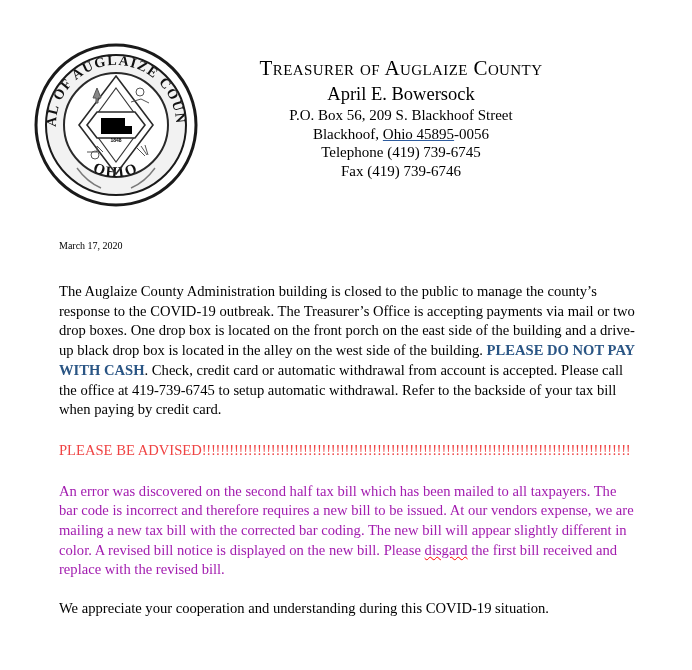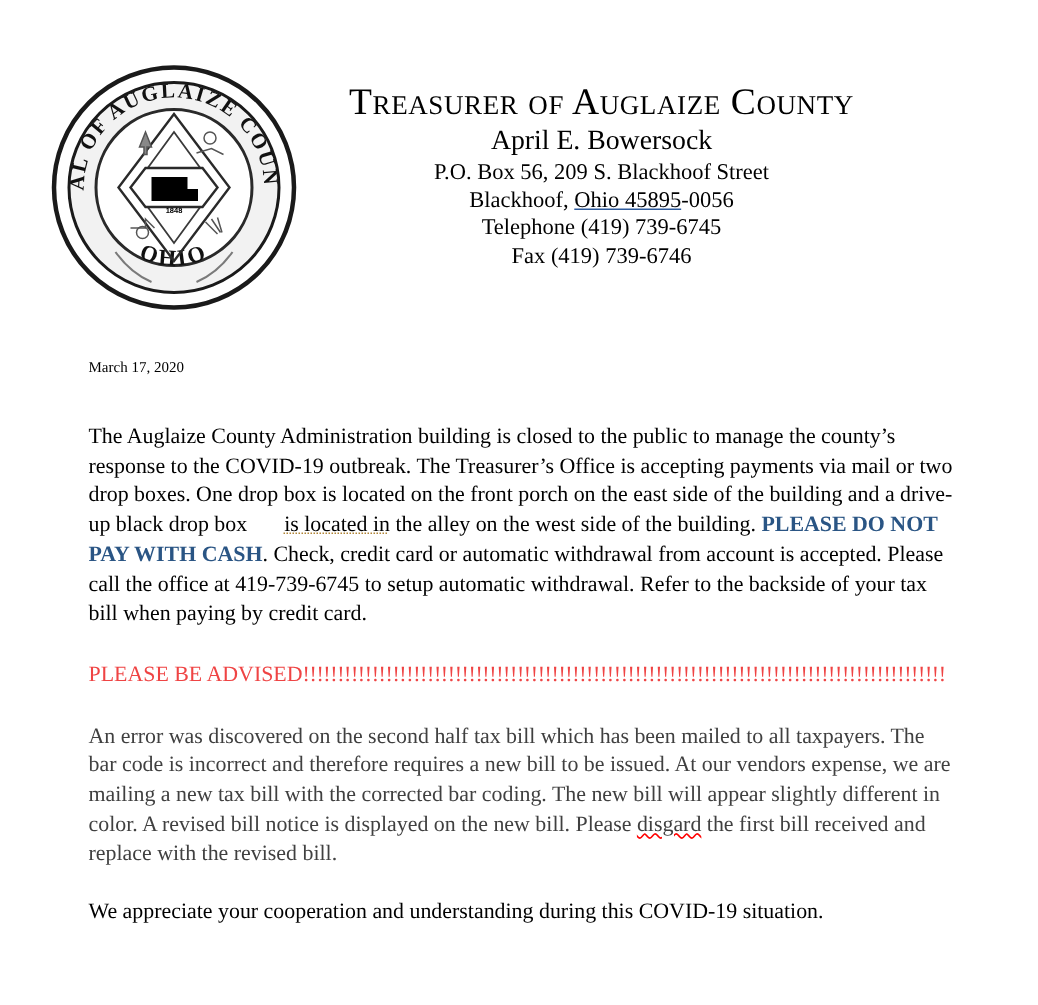--- a/index.html
+++ b/index.html
@@ -31,21 +31,21 @@
   .seal-svg { display: block; width: 166px; height: 166px; }
 
   .head-text {
     position: absolute;
     left: 196px;
     top: 56px;
     width: 410px;
     text-align: center;
   }
   .org-title {
-    font-size: 25px;
+    font-size: 21px;
     font-variant: small-caps;
     letter-spacing: 0.4px;
     line-height: 25px;
     white-space: nowrap;
     font-family: Liberation Serif, serif;
   }
   .org-person {
     font-size: 18.5px;
     line-height: 24px;
     margin-top: 1px;
@@ -79,27 +79,25 @@
   }
   .gap-lg { height: 26px; }
   .gap-md { height: 21px; }
   .gap-sm { height: 19px; }
 
   .cash-warn {
     font-weight: bold;
     color: #2a5584;
   }
   .grammar-underline {
-    text-decoration: underline;
     text-decoration-style: dotted;
     text-decoration-color: #b08436;
     text-decoration-thickness: 1px;
-    margin-left: 21px;
   }
-  .red-text { color: #404040; }
+  .red-text { color: #a21caf; }
   .advised-line {
     color: #ef4444;
     font-size: 14.6px;
     line-height: 19.7px;
     white-space: nowrap;
     overflow: hidden;
   }
   .bangs { letter-spacing: -0.25px; }
   .spell-red {
     text-decoration: underline;

